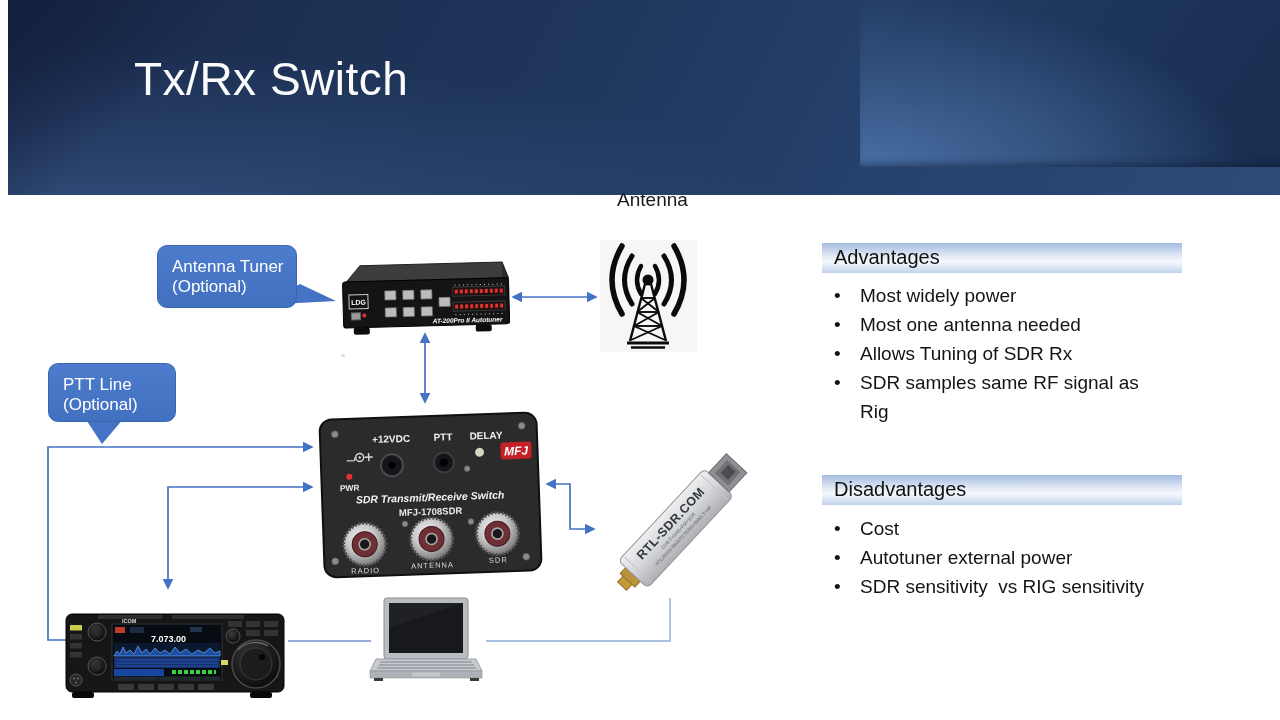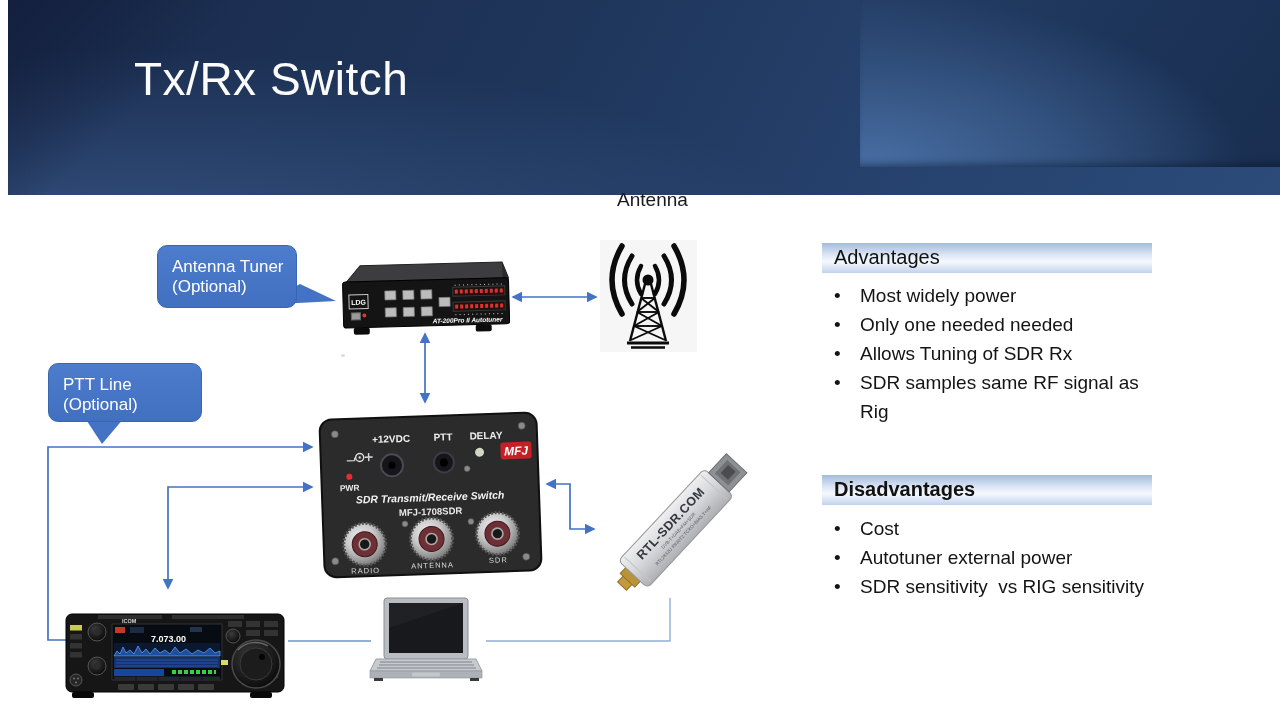--- a/index.html
+++ b/index.html
@@ -25,26 +25,26 @@
   .antenna-box{position:absolute;left:600px;top:240px;width:97px;height:112px;background:#f6f6f6;z-index:2;}
   .antenna-label{position:absolute;left:560px;top:189px;width:185px;text-align:center;
     font-size:19px;color:#1a1a1a;z-index:2;}
   .sdr-wrap{position:absolute;left:594px;top:497px;width:172px;height:54px;
     transform:rotate(-47deg);z-index:2;}
   
   .callout{position:absolute;z-index:3;background:linear-gradient(180deg,#4e7ccd,#4170c1);
     border:1px solid #3a66b0;border-radius:10px;color:#fff;font-size:17px;line-height:20px;
     padding:11px 0 0 14px;box-sizing:border-box;}
   .co-tuner{left:157px;top:245px;width:140px;height:63px;}
-  .co-ptt{left:48px;top:363px;width:154px;height:59px;}
-  
-  .panel-head{position:absolute;left:822px;width:330px;height:30px;z-index:2;
+  .co-ptt{left:48px;top:363px;width:128px;height:59px;}
+  
+  .panel-head{position:absolute;left:822px;width:360px;height:30px;z-index:2;
     background:linear-gradient(180deg,#a3bbdf 0%,#dde6f4 40%,#f6f9fd 62%,#c2d2ec 100%);
     font-size:20px;color:#111;padding:3px 0 0 12px;box-sizing:border-box;}
-  .ph-adv{top:243px;} .ph-dis{top:475px;font-weight:bold;}
+  .ph-adv{top:243px;} .ph-dis{top:475px;}
   .bullets{position:absolute;left:822px;width:372px;z-index:2;list-style:none;margin:0;padding:0;
     font-size:19px;color:#141414;}
   .bl-adv{top:281px;} .bl-dis{top:514px;}
   .bullets li{position:relative;padding-left:38px;line-height:29px;}
   .bullets li::before{content:"\2022";position:absolute;left:12px;top:0;}
   .bullets .ln{white-space:pre-wrap;}
   .stray-dot{position:absolute;left:341px;top:354px;width:4px;height:3px;border-radius:50%;
     background:#c4c4c4;opacity:.6;z-index:2;}
 </style>
 </head>
@@ -323,21 +323,21 @@
 
   <div class="stray-dot"></div>
 
   <div class="panel-head ph-adv">Advantages</div>
   <ul class="bullets bl-adv">
     <li>
       <div class="ln">Most widely power</div>
       <div class="ln"></div>
     </li>
     <li>
-      <div class="ln">Only one needed needed</div>
+      <div class="ln">Most one antenna needed</div>
       <div class="ln"></div>
     </li>
     <li>
       <div class="ln">Allows Tuning of SDR Rx</div>
       <div class="ln"></div>
     </li>
     <li>
       <div class="ln">SDR samples same RF signal as</div>
       <div class="ln">Rig</div>
     </li>

